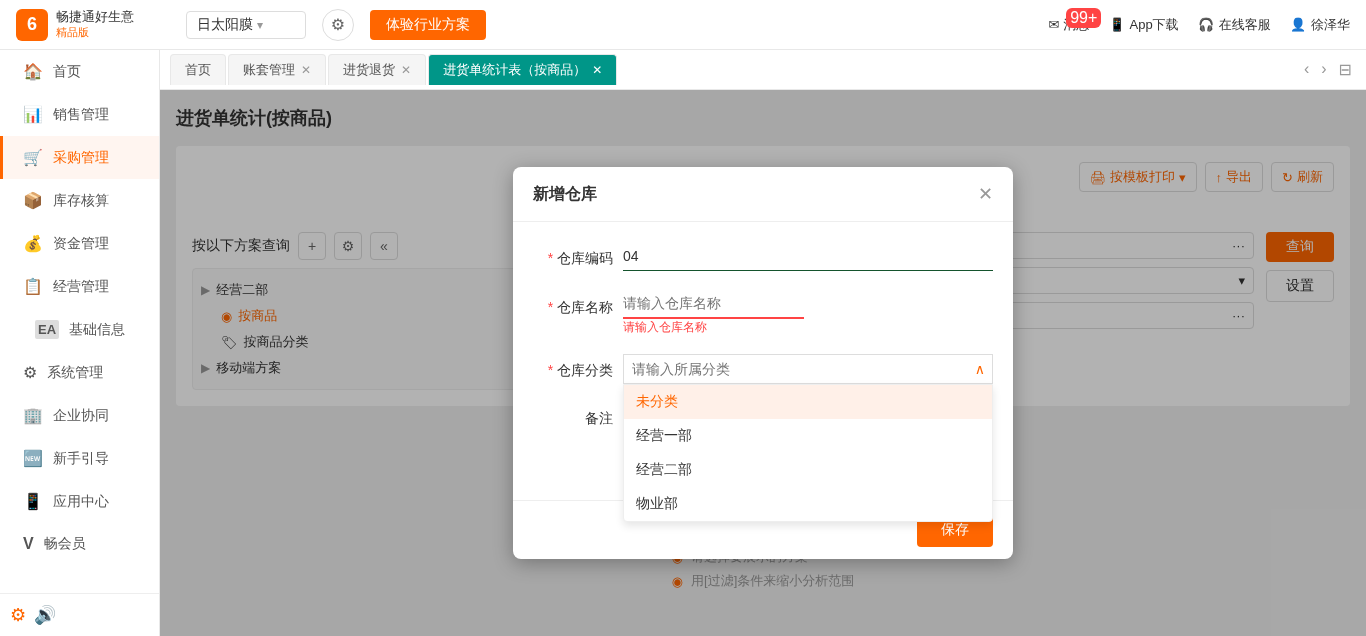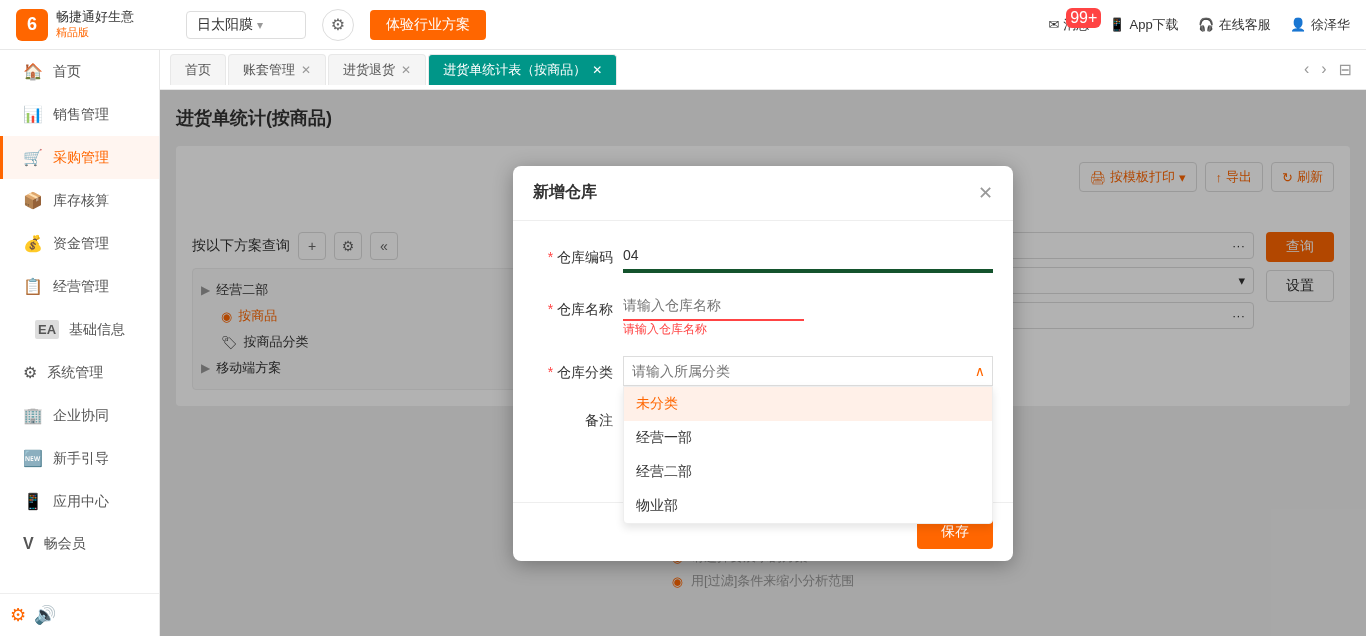--- a/index.html
+++ b/index.html
@@ -243,21 +243,21 @@
       position: relative;
     }
     .form-label {
       width: 90px; color: #333; font-size: 14px;
       padding-top: 8px; text-align: right; padding-right: 10px;
       flex-shrink: 0;
     }
     .required::before { content: '* '; color: #ff4444; }
     .form-input {
       flex: 1;
-      border: none; border-bottom: 4px solid #14532d;
+      border: none; border-bottom: 1px solid #14532d;
       padding: 6px 0; font-size: 14px; color: #333;
       outline: none;
     }
     .form-input.error-border { border-bottom: 2px solid #ff4444; }
     .error-msg {
       color: #ff4444; font-size: 12px;
       position: absolute; top: 32px; left: 90px;
     }
     .select-wrapper { flex: 1; position: relative; }
     .select-input {

